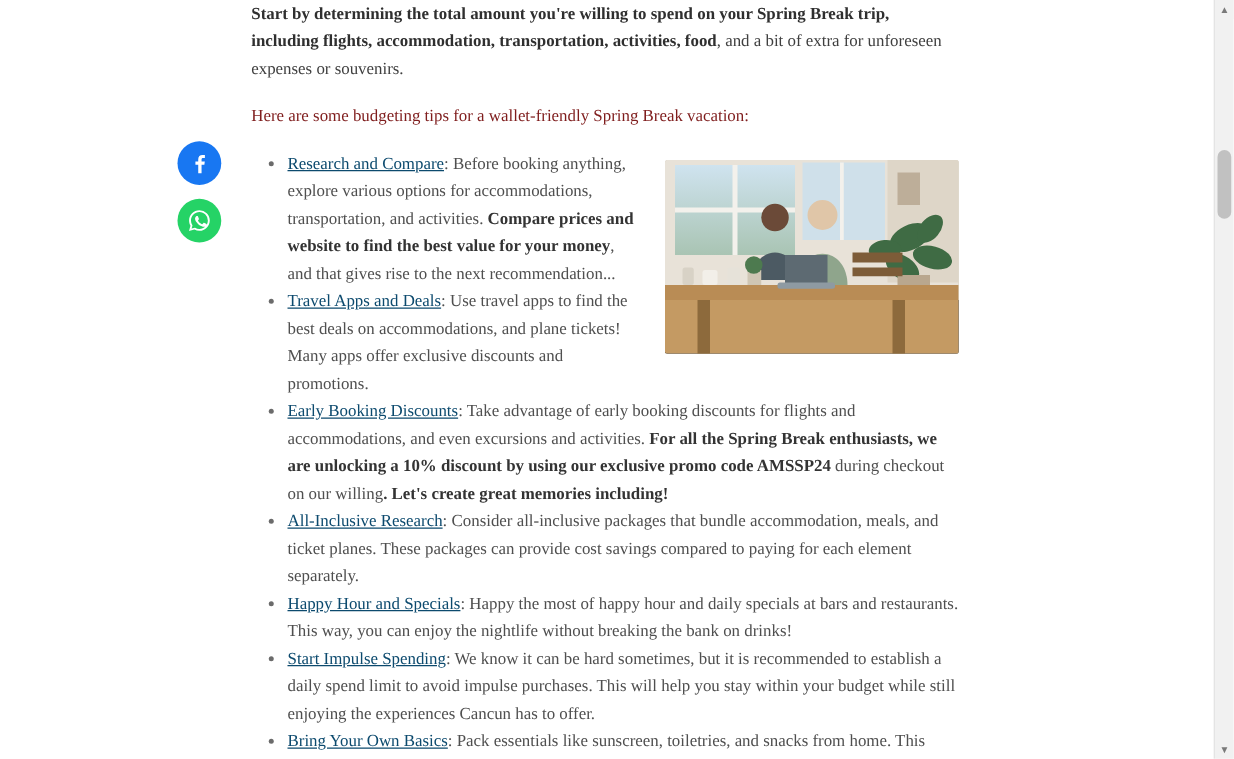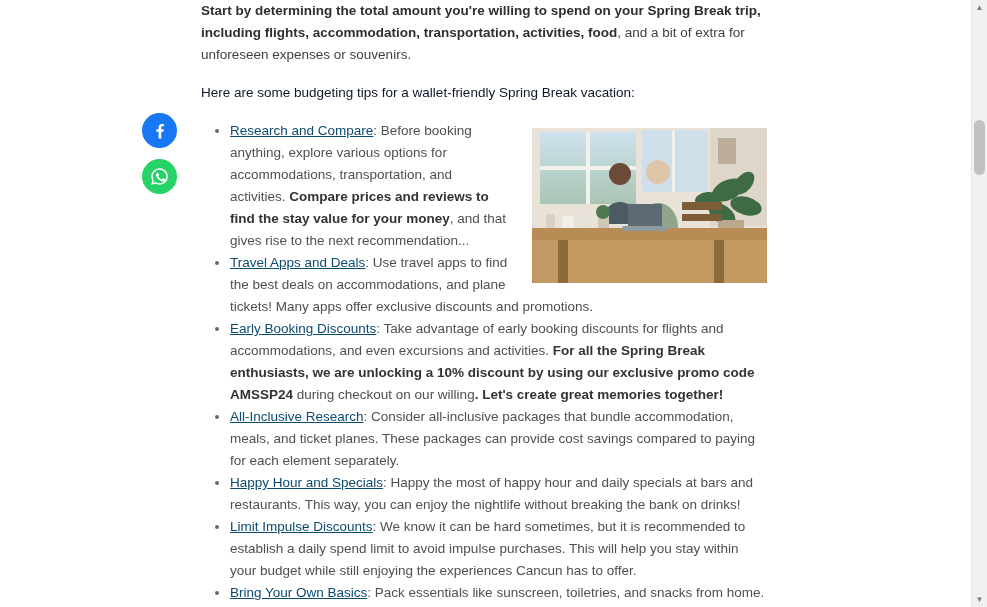--- a/index.html
+++ b/index.html
@@ -15,20 +15,21 @@
     color: #4a4a4a;
     position: relative;
   }
 
   .page {
     position: absolute;
     top: 0; left: 0;
     width: 987px;
     height: 607px;
     overflow: hidden;
+    font-family: Liberation Serif, serif;
   }
 
   
   .scrollbar-track {
     position: absolute;
     top: 0;
     right: 0;
     width: 15px;
     height: 607px;
     background: #f1f1f1;
@@ -82,21 +83,21 @@
   .article {
     position: absolute;
     left: 201px;
     top: 0;
     width: 566px;
   }
 
   .para {
     font-size: 13.5px;
     line-height: 22px;
-    color: #0f172a;
+    color: #7f1d1d;
     margin: 0 0 16px 0;
   }
   .para.lead {
     color: #3f3f3f;
   }
   .para.lead b {
     color: #2f2f2f;
   }
   b, strong { font-weight: bold; color: #333; }
 
@@ -212,31 +213,31 @@
 
         <rect x="66" y="88" width="11" height="12" fill="#cfc6b4"></rect>
         <circle cx="71" cy="84" r="7" fill="#4d7a4f"></circle>
 
         <rect x="150" y="74" width="40" height="8" fill="#7d5c38"></rect>
         <rect x="150" y="86" width="40" height="7" fill="#7d5c38"></rect>
       </svg>
     </div>
 
     <ul class="tips list-block-1" id="tips1">
-        <li><span class="term">Research and Compare</span><span>: Before booking anything, explore various options for accommodations, transportation, and activities. </span><b>Compare prices and reviews to find the stay value for your money</b><span>, and that gives rise to the next recommendation...</span></li>
+        <li><span class="term">Research and Compare</span><span>: Before booking anything, explore various options for accommodations, transportation, and activities. </span><b>Compare prices and website to find the best value for your money</b><span>, and that gives rise to the next recommendation...</span></li>
         <li><span class="term">Travel Apps and Deals</span><span>: Use travel apps to find the best deals on accommodations, and plane tickets! Many apps offer exclusive discounts and promotions.</span></li>
       </ul>
 
     <div class="clearer"></div>
 
     <ul class="tips list-block-2" id="tips2">
-        <li><span class="term">Early Booking Discounts</span><span>: Take advantage of early booking discounts for flights and accommodations, and even excursions and activities. </span><b>For all the Spring Break enthusiasts, we are unlocking a 10% discount by using our exclusive promo code AMSSP24</b><span> during checkout on our willing</span><b>. Let's create great memories together!</b></li>
+        <li><span class="term">Early Booking Discounts</span><span>: Take advantage of early booking discounts for flights and accommodations, and even excursions and activities. </span><b>For all the Spring Break enthusiasts, we are unlocking a 10% discount by using our exclusive promo code AMSSP24</b><span> during checkout on our willing</span><b>. Let's create great memories including!</b></li>
         <li><span class="term">All-Inclusive Research</span><span>: Consider all-inclusive packages that bundle accommodation, meals, and ticket planes. These packages can provide cost savings compared to paying for each element separately.</span></li>
         <li><span class="term">Happy Hour and Specials</span><span>: Happy the most of happy hour and daily specials at bars and restaurants. This way, you can enjoy the nightlife without breaking the bank on drinks!</span></li>
-        <li><span class="term">Limit Impulse Discounts</span><span>: We know it can be hard sometimes, but it is recommended to establish a daily spend limit to avoid impulse purchases. This will help you stay within your budget while still enjoying the experiences Cancun has to offer.</span></li>
+        <li><span class="term">Start Impulse Spending</span><span>: We know it can be hard sometimes, but it is recommended to establish a daily spend limit to avoid impulse purchases. This will help you stay within your budget while still enjoying the experiences Cancun has to offer.</span></li>
         <li><span class="term">Bring Your Own Basics</span><span>: Pack essentials like sunscreen, toiletries, and snacks from home. This prevents unnecessary spending on items you could have brought with you. Keep reading to find out about our unbeatable packing checklist.</span></li>
       </ul>
   </div>
 
   <div class="scrollbar-track">
     <div class="scrollbar-arrow up">▲</div>
     <div class="scrollbar-thumb"></div>
     <div class="scrollbar-arrow down">▼</div>
   </div>
 

